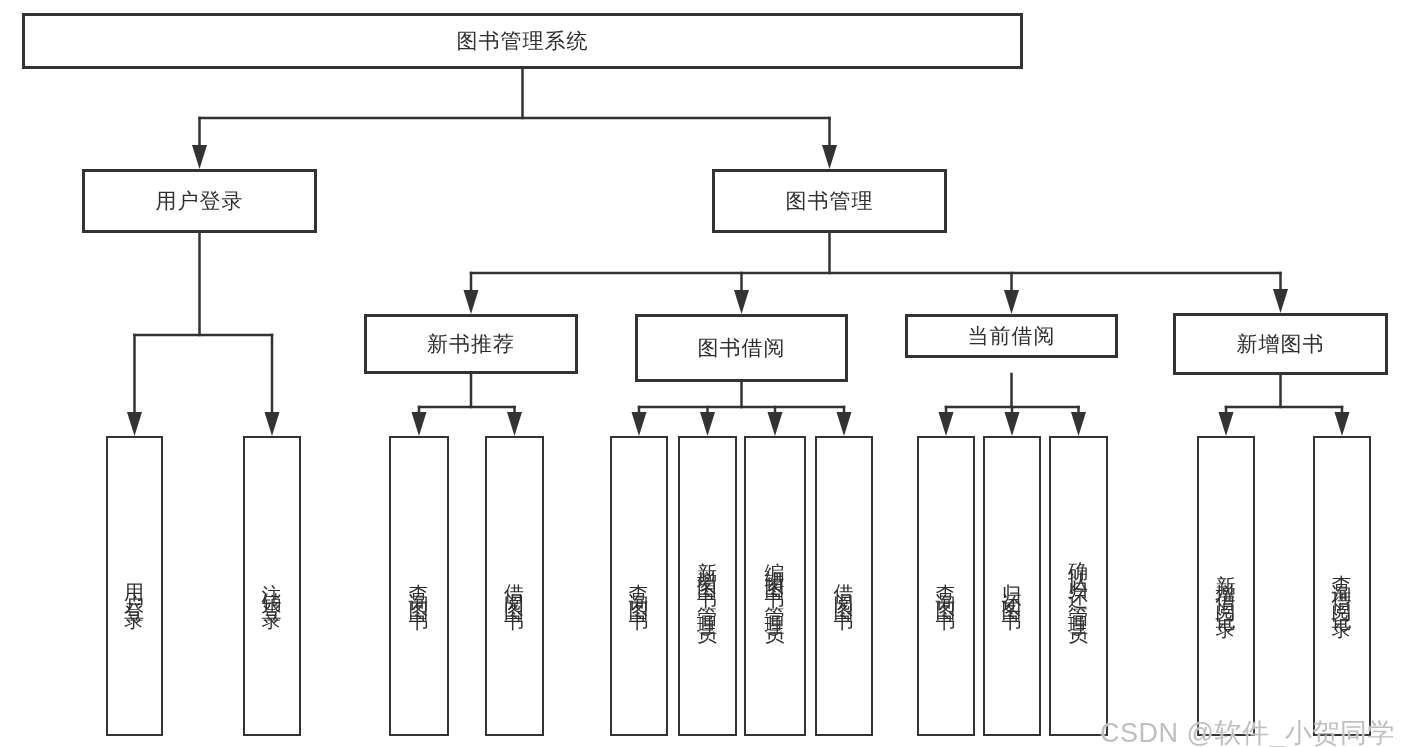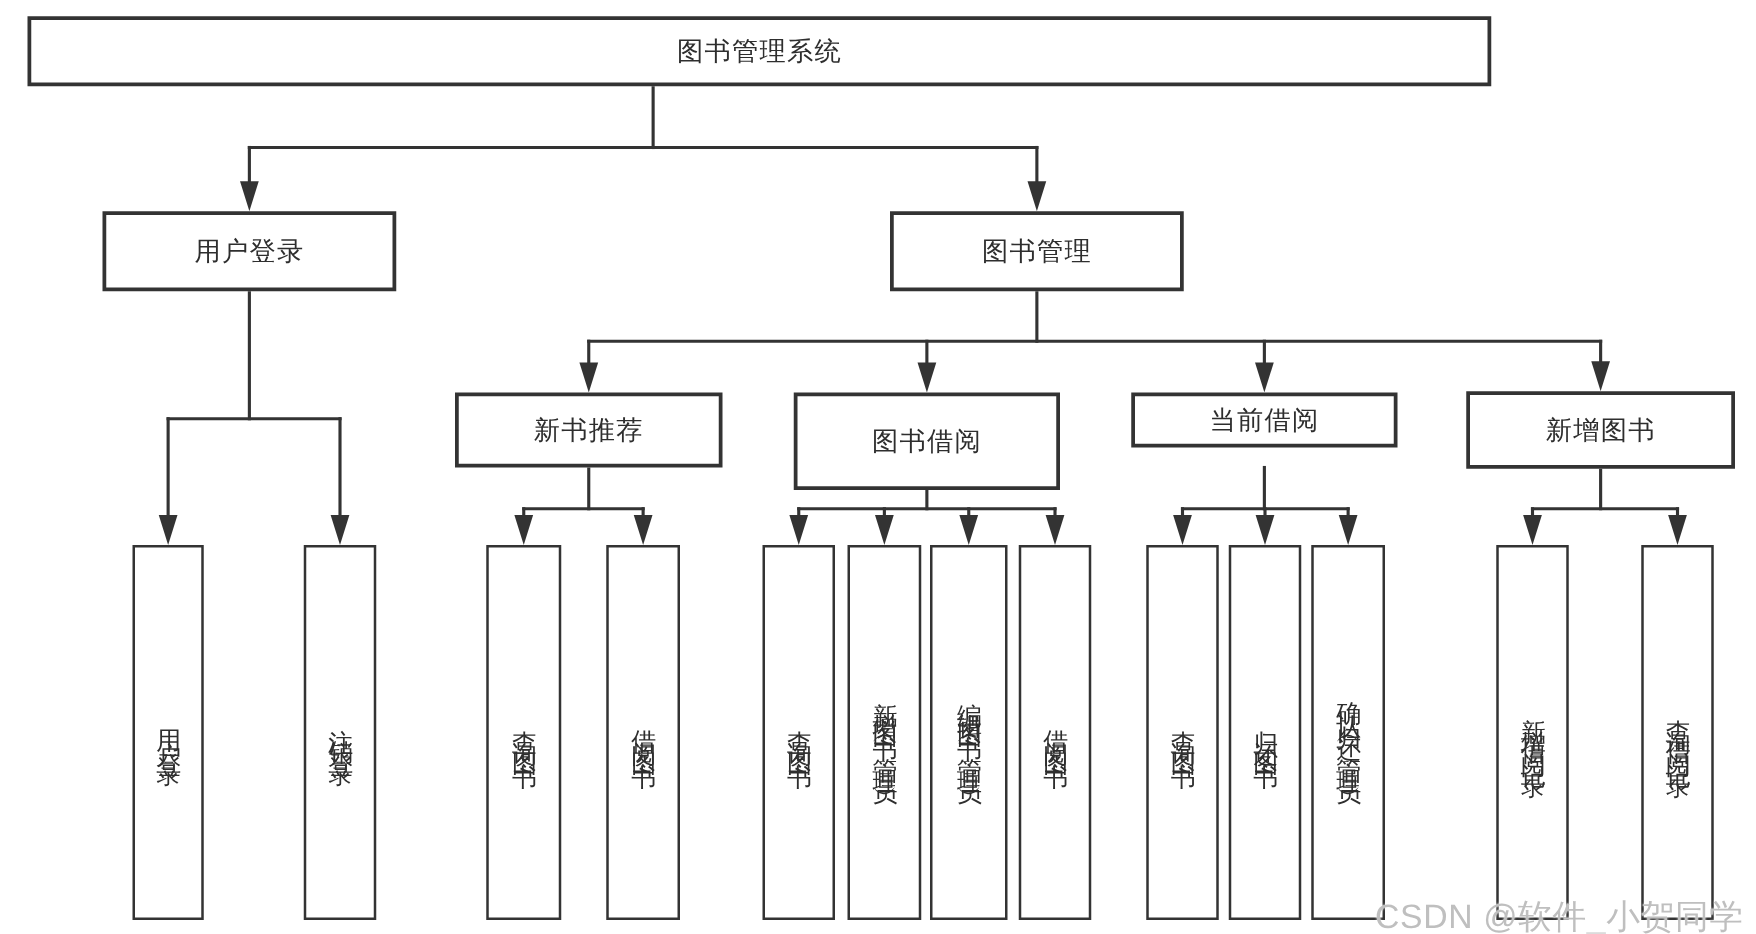--- a/index.html
+++ b/index.html
@@ -109,27 +109,27 @@
     <g>
       <line x1="1280.5" y1="375" x2="1280.5" y2="407"></line>
       <line x1="1226" y1="407" x2="1342" y2="407"></line>
       <line x1="1226" y1="407" x2="1226" y2="420"></line>
       <polygon points="1218.5,412 1233.5,412 1226,436"></polygon>
       <line x1="1342" y1="407" x2="1342" y2="420"></line>
       <polygon points="1334.5,412 1349.5,412 1342,436"></polygon>
     </g>
   </svg>
 
-  <div class="box" style="left:22px;top:13px;width:1171px;height:56px">图书管理系统</div>
+  <div class="box" style="left:22px;top:13px;width:1001px;height:56px">图书管理系统</div>
 
   <div class="box" style="left:82px;top:169px;width:235px;height:64px">用户登录</div>
   <div class="box" style="left:364px;top:314px;width:214px;height:60px">新书推荐</div>
 
   <div class="box" style="left:712px;top:169px;width:235px;height:64px">图书管理</div>
-  <div class="box" style="left:635px;top:314px;width:213px;height:78px">图书借阅</div>
+  <div class="box" style="left:635px;top:314px;width:213px;height:68px">图书借阅</div>
   <div class="box" style="left:905px;top:314px;width:213px;height:44px">当前借阅</div>
   <div class="box" style="left:1173px;top:313px;width:215px;height:62px">新增图书</div>
 
   <div class="box leaf" style="left:106px;top:436px;width:57px;height:300px">用户登录</div>
   <div class="box leaf" style="left:243px;top:436px;width:58px;height:300px">注销登录</div>
 
   <div class="box leaf" style="left:389px;top:436px;width:60px;height:300px">查询图书</div>
   <div class="box leaf" style="left:485px;top:436px;width:59px;height:300px">借阅图书</div>
 
   <div class="box leaf" style="left:610px;top:436px;width:58px;height:300px">查询图书</div>

